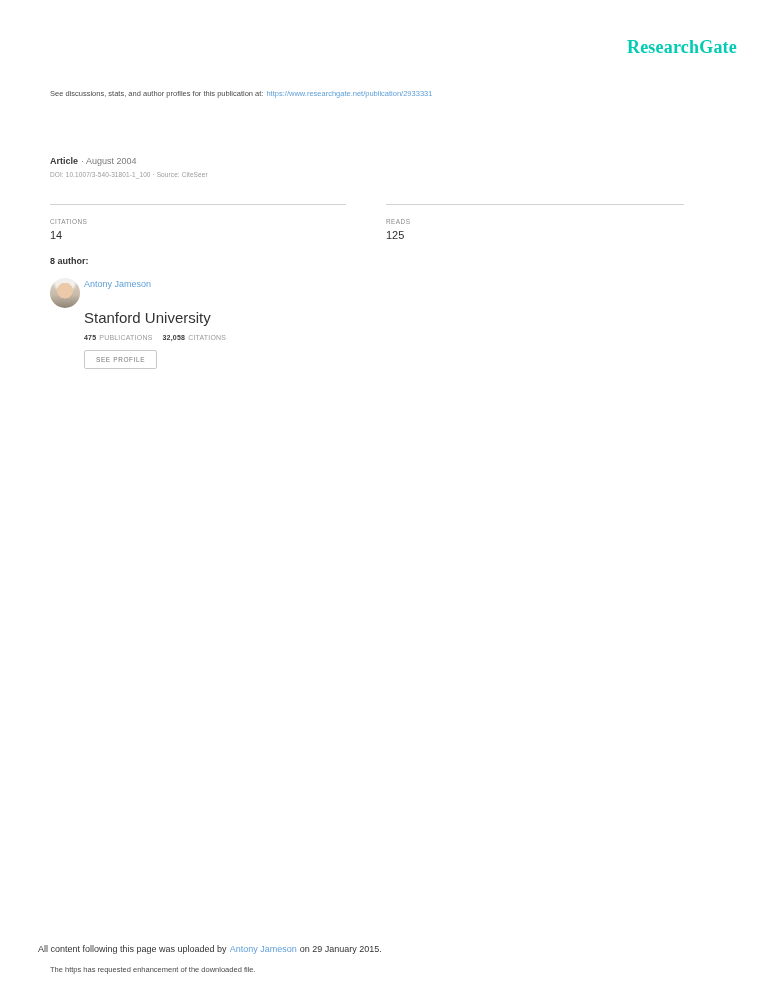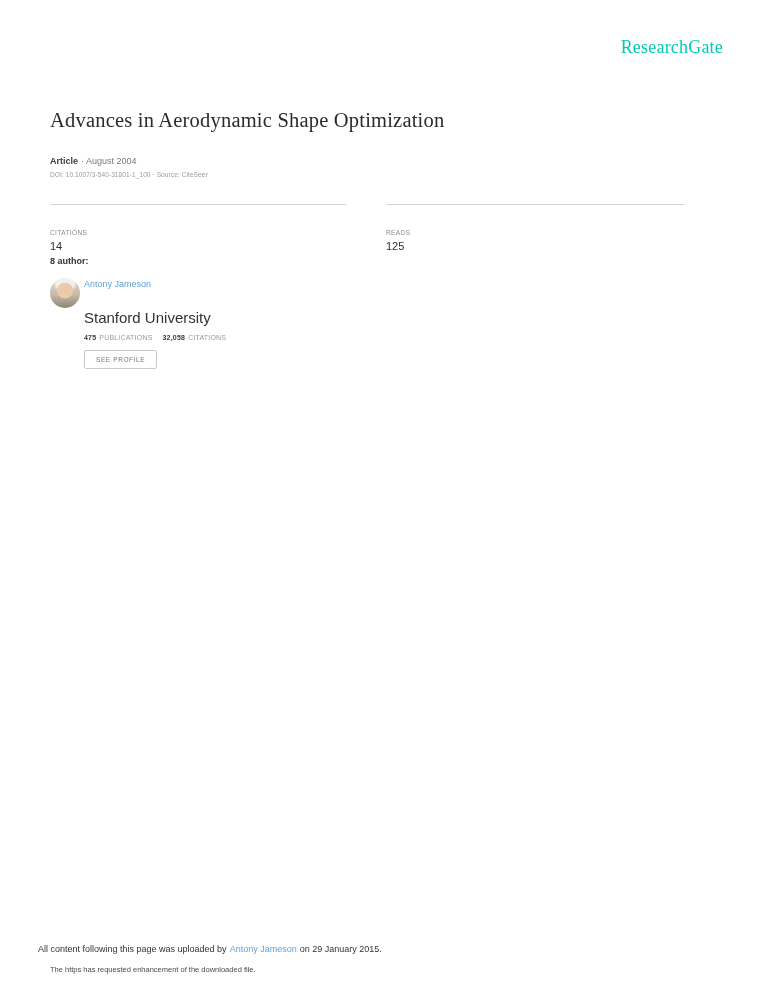--- a/index.html
+++ b/index.html
@@ -7,23 +7,23 @@
   body {
     width: 768px; height: 994px;
     font-family: "Liberation Sans", sans-serif;
     color: #333;
     position: relative;
     overflow: hidden;
   }
   .page { position: relative; width: 768px; height: 994px; background: #fff; }
 
   .rg-logo {
-    position: absolute; top: 37px; right: 45px;
+    position: absolute; top: 37px; right: 31px;
     font-family: "Liberation Serif", "DejaVu Serif", serif;
-    font-size: 18px; font-weight: 400; color: #00ccb3;
+    font-size: 18px; font-weight: 700; color: #00ccb3;
     letter-spacing: 0.2px;
   }
 
   .see-line {
     position: absolute; top: 89px; left: 50px;
     font-size: 7.5px; color: #4a4a4a; white-space: nowrap;
   }
   a.link, .link { color: #5e9fd8; text-decoration: none; cursor: pointer; }
   .ml3 { margin-left: 3px; }
 
@@ -39,21 +39,21 @@
     font-size: 9px; color: #7a7a7a;
   }
   .article-line .type { font-weight: bold; color: #3a3a3a; }
 
   .doi-line {
     position: absolute; top: 171px; left: 50px;
     font-size: 6.5px; color: #9a9a9a; letter-spacing: 0.1px;
   }
 
   .stats-row { position: absolute; top: 204px; left: 50px; width: 634px; }
-  .stat-col { position: absolute; top: 0; border-top: 1px solid #d2d2d2; padding-top: 24px; }
+  .stat-col { position: absolute; top: 0; border-top: 1px solid #d2d2d2; padding-top: 13px; }
   .stat-col.citations { left: 0; width: 296px; }
   .stat-col.reads { left: 336px; width: 298px; }
   .stat-label { font-size: 6.5px; color: #8a8a8a; letter-spacing: 0.4px; }
   .stat-value { font-size: 11px; color: #2f2f2f; margin-top: 4px; }
 
   .authors-label {
     position: absolute; top: 256px; left: 50px;
     font-size: 9px; font-weight: bold; color: #333;
   }
 
@@ -91,22 +91,24 @@
     font-size: 7.5px; color: #4a4a4a;
   }
 </style>
 </head>
 <body>
 
 <div class="page">
 
   <div class="rg-logo">ResearchGate</div>
 
+  <div class="see-line">
+    <span>See discussions, stats, and author profiles for this publication at:</span><span class="link ml3">https://www.researchgate.net/publication/2933331</span>
+  </div>
 
-  <h1 class="pub-title">Advances in Aerodynamic Shape Optimization</h1>
 
   <div class="article-line">
     <span class="type">Article</span><span class="ml3">· August 2004</span>
   </div>
 
   <div class="doi-line">DOI: 10.1007/3-540-31801-1_100 · Source: CiteSeer</div>
 
   <div class="stats-row">
     <div class="stat-col citations">
       <div class="stat-label">CITATIONS</div>

